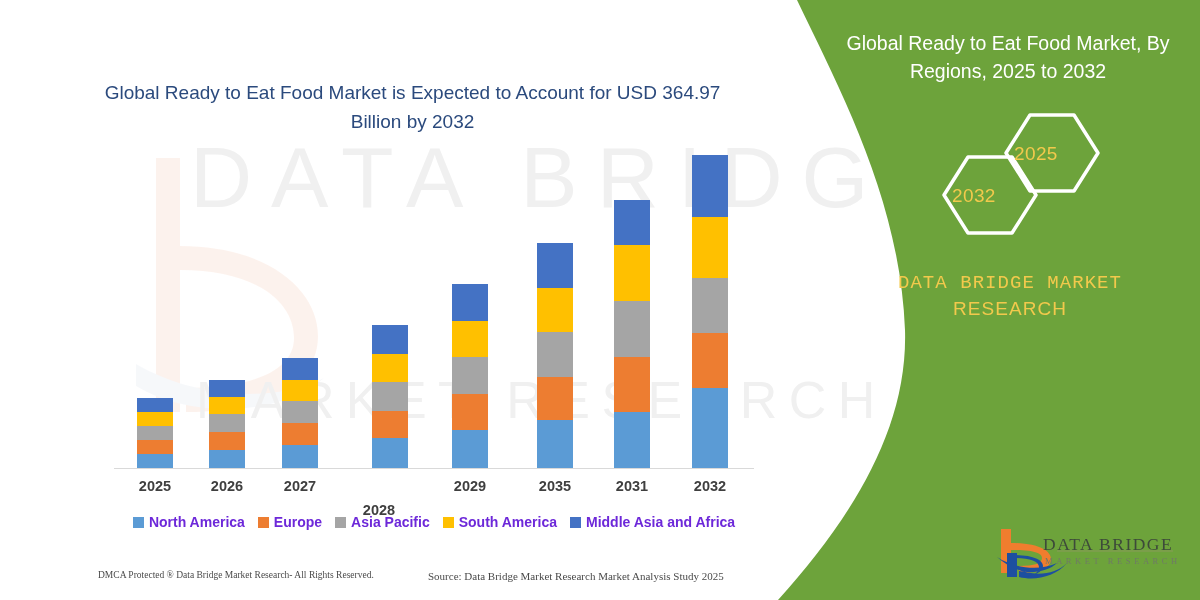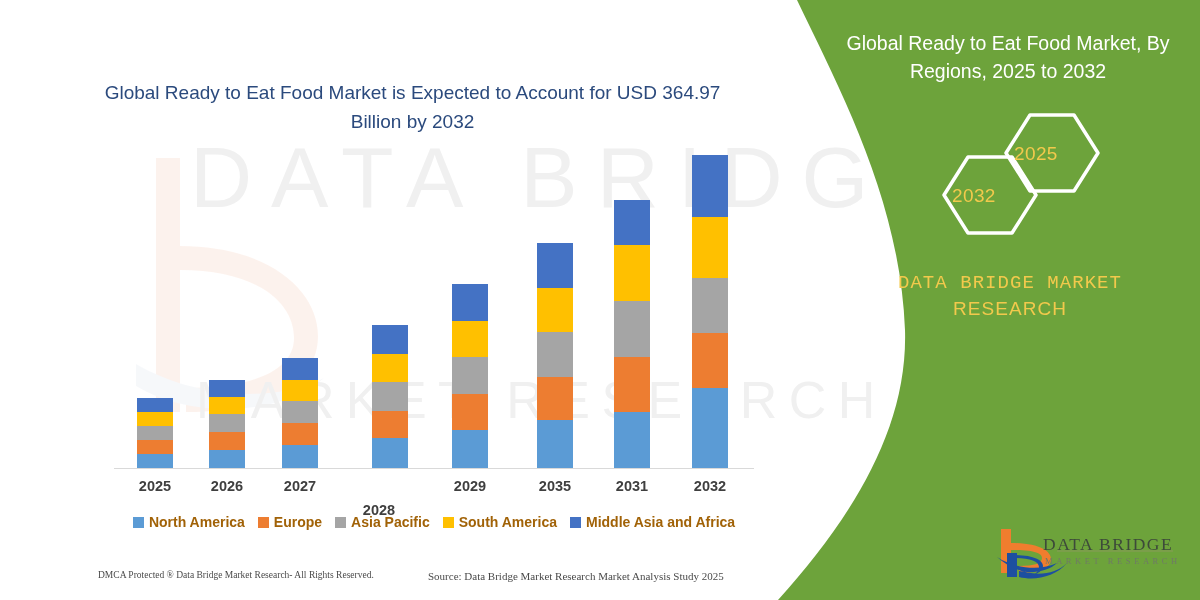--- a/index.html
+++ b/index.html
@@ -77,21 +77,21 @@
     color:#3f3f3f; font-size:14.5px; font-weight:700; z-index:3;
   }
 
   .legend {
     position:absolute; left:104px; top:514px; width:660px;
     display:flex; justify-content:center; align-items:center;
     gap:13px; z-index:3;
   }
   .legend-item { display:flex; align-items:center; gap:5px; }
   .legend-swatch { width:11px; height:11px; flex:none; }
-  .legend-text { color:#a16207; font-size:14px; font-weight:700; white-space:nowrap; }
+  .legend-text { color:#6d28d9; font-size:14px; font-weight:700; white-space:nowrap; }
 
   .footer-left {
     position:absolute; left:98px; top:570px; z-index:3;
     color:#4a4a4a; font-family:"Liberation Serif", serif; font-size:9.5px;
   }
   .footer-right {
     position:absolute; left:428px; top:570px; z-index:3;
     color:#4a4a4a; font-family:"Liberation Serif", serif; font-size:11px;
   }
 </style>

